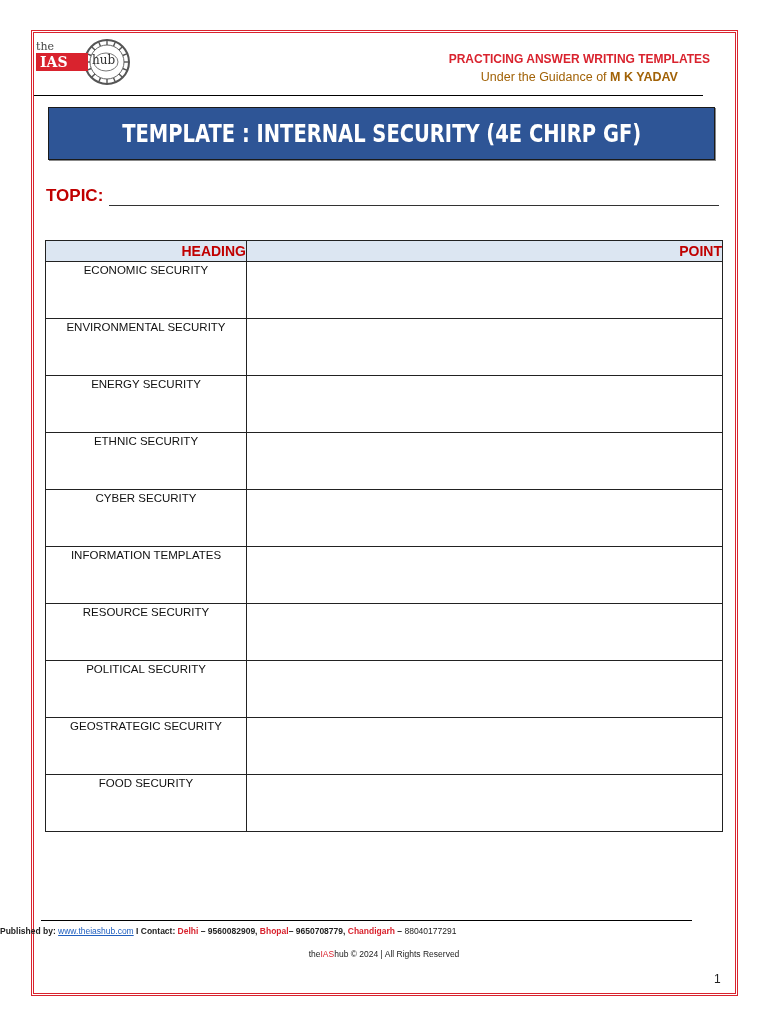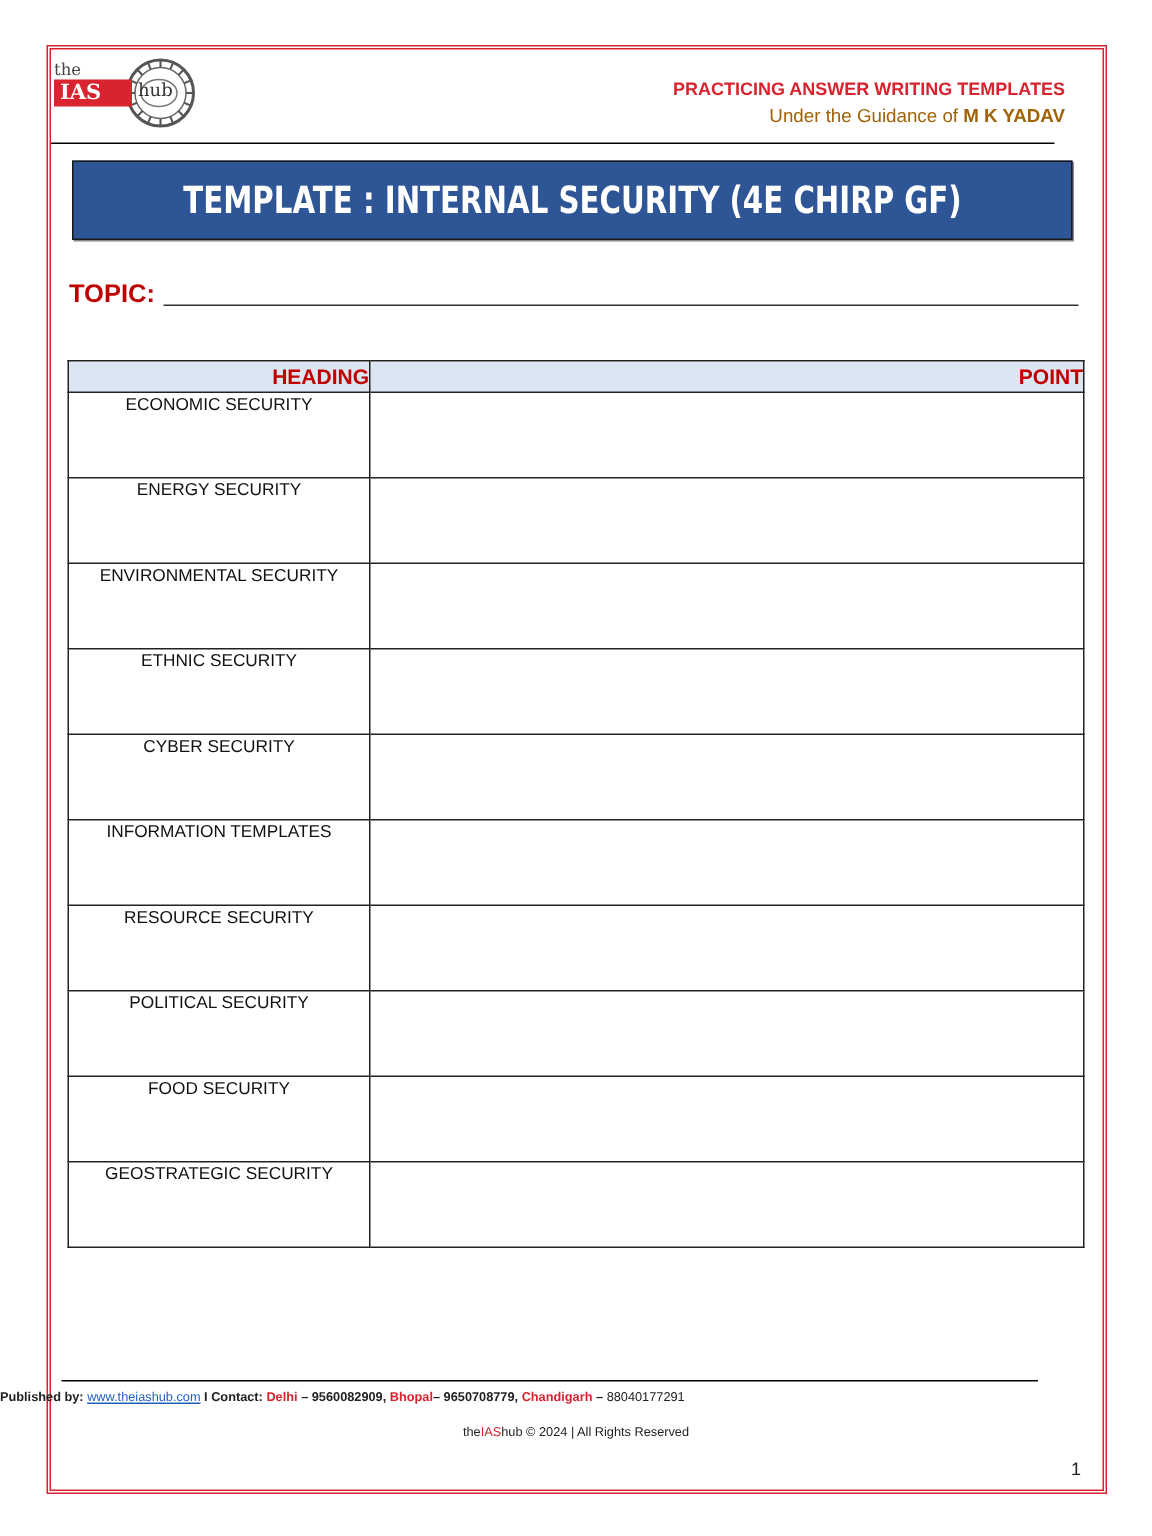--- a/index.html
+++ b/index.html
@@ -12,39 +12,39 @@
     }
 
     
     .logo { position: absolute; left: 36px; top: 36px; width: 100px; height: 52px; }
     .logo .the { position: absolute; left: 0px; top: 4px; font-family: "DejaVu Serif", serif; font-size: 11px; color: #444; }
     .logo .ias { position: absolute; left: 0px; top: 17px; width: 52px; height: 18px; background: #d9232e; color: #fff;
       font-family: "DejaVu Serif", serif; font-weight: bold; font-size: 14px; line-height: 18px; padding-left: 4px; }
     .logo .wheel { position: absolute; left: 44px; top: 2px; width: 52px; height: 48px; }
     .logo .hub { position: absolute; left: 56px; top: 17px; font-family: "DejaVu Serif", serif; font-size: 12px; color: #333; }
 
-    .header-right { position: absolute; right: 58px; top: 52px; text-align: right; }
+    .header-right { position: absolute; right: 58px; top: 52px; text-align: center; }
     .header-title { color: #d9232e; font-weight: bold; font-size: 12px; letter-spacing: 0px; }
     .header-sub { font-size: 12.5px; margin-top: 4px; color: #a16207; }
     .header-sub b { font-weight: bold; }
 
     .header-rule { position: absolute; left: 34px; top: 95px; width: 669px; height: 0; border-top: 1px solid #000; }
 
     .banner {
       position: absolute; left: 48px; top: 107px; width: 667px; height: 53px;
       background: #2e5596; border: 1.5px solid #1a1a1a;
       display: flex; align-items: center; 
       box-shadow: 1px 1px 0 #888;
     }
     .banner-text {
       color: #ffffff; font-family: "DejaVu Sans", sans-serif; font-weight: bold; font-size: 25px;
       letter-spacing: 0px; transform: scaleX(0.78); white-space: nowrap;
     }
 
-    .topic { position: absolute; left: 46px; top: 186px; display: flex; align-items: center; }
+    .topic { position: absolute; left: 46px; top: 186px; display: flex; align-items: flex-end; }
     .topic-label { color: #c00000; font-weight: bold; font-size: 17px; margin-right: 6px; }
     .topic-line { width: 610px; border-bottom: 1px solid #333; height: 16px; }
 
     table.grid {
       position: absolute; left: 45px; top: 240px; width: 677px;
       border-collapse: collapse; table-layout: fixed;
     }
     table.grid th, table.grid td { border: 1.2px solid #222; }
     table.grid th {
       background: #dce6f2; color: #c00000; font-weight: bold; font-size: 14px; height: 21px;
@@ -128,25 +128,25 @@
       <th>HEADING</th>
       <th>POINT</th>
     </tr>
   </thead>
   <tbody>
     <tr>
       <td class="heading-cell">ECONOMIC SECURITY</td>
       <td></td>
     </tr>
     <tr>
-      <td class="heading-cell">ENERGY SECURITY</td>
+      <td class="heading-cell">ENVIRONMENTAL SECURITY</td>
       <td></td>
     </tr>
     <tr>
-      <td class="heading-cell">ENVIRONMENTAL SECURITY</td>
+      <td class="heading-cell">ENERGY SECURITY</td>
       <td></td>
     </tr>
     <tr>
       <td class="heading-cell">ETHNIC SECURITY</td>
       <td></td>
     </tr>
     <tr>
       <td class="heading-cell">CYBER SECURITY</td>
       <td></td>
     </tr>
@@ -156,25 +156,25 @@
     </tr>
     <tr>
       <td class="heading-cell">RESOURCE SECURITY</td>
       <td></td>
     </tr>
     <tr>
       <td class="heading-cell">POLITICAL SECURITY</td>
       <td></td>
     </tr>
     <tr>
-      <td class="heading-cell">FOOD SECURITY</td>
+      <td class="heading-cell">GEOSTRATEGIC SECURITY</td>
       <td></td>
     </tr>
     <tr>
-      <td class="heading-cell">GEOSTRATEGIC SECURITY</td>
+      <td class="heading-cell">FOOD SECURITY</td>
       <td></td>
     </tr>
   </tbody>
 </table>
 
 <div class="footer-rule"></div>
 
 <div class="footer-line1">
   <span>Published by: </span><span class="lnk">www.theiashub.com</span><span> I   Contact: </span><span class="red">Delhi</span><span> – 9560082909, </span><span class="red">Bhopal</span><span>– 9650708779, </span><span class="red">Chandigarh</span><span> – </span><span class="num"> 88040177291</span>
 </div>

